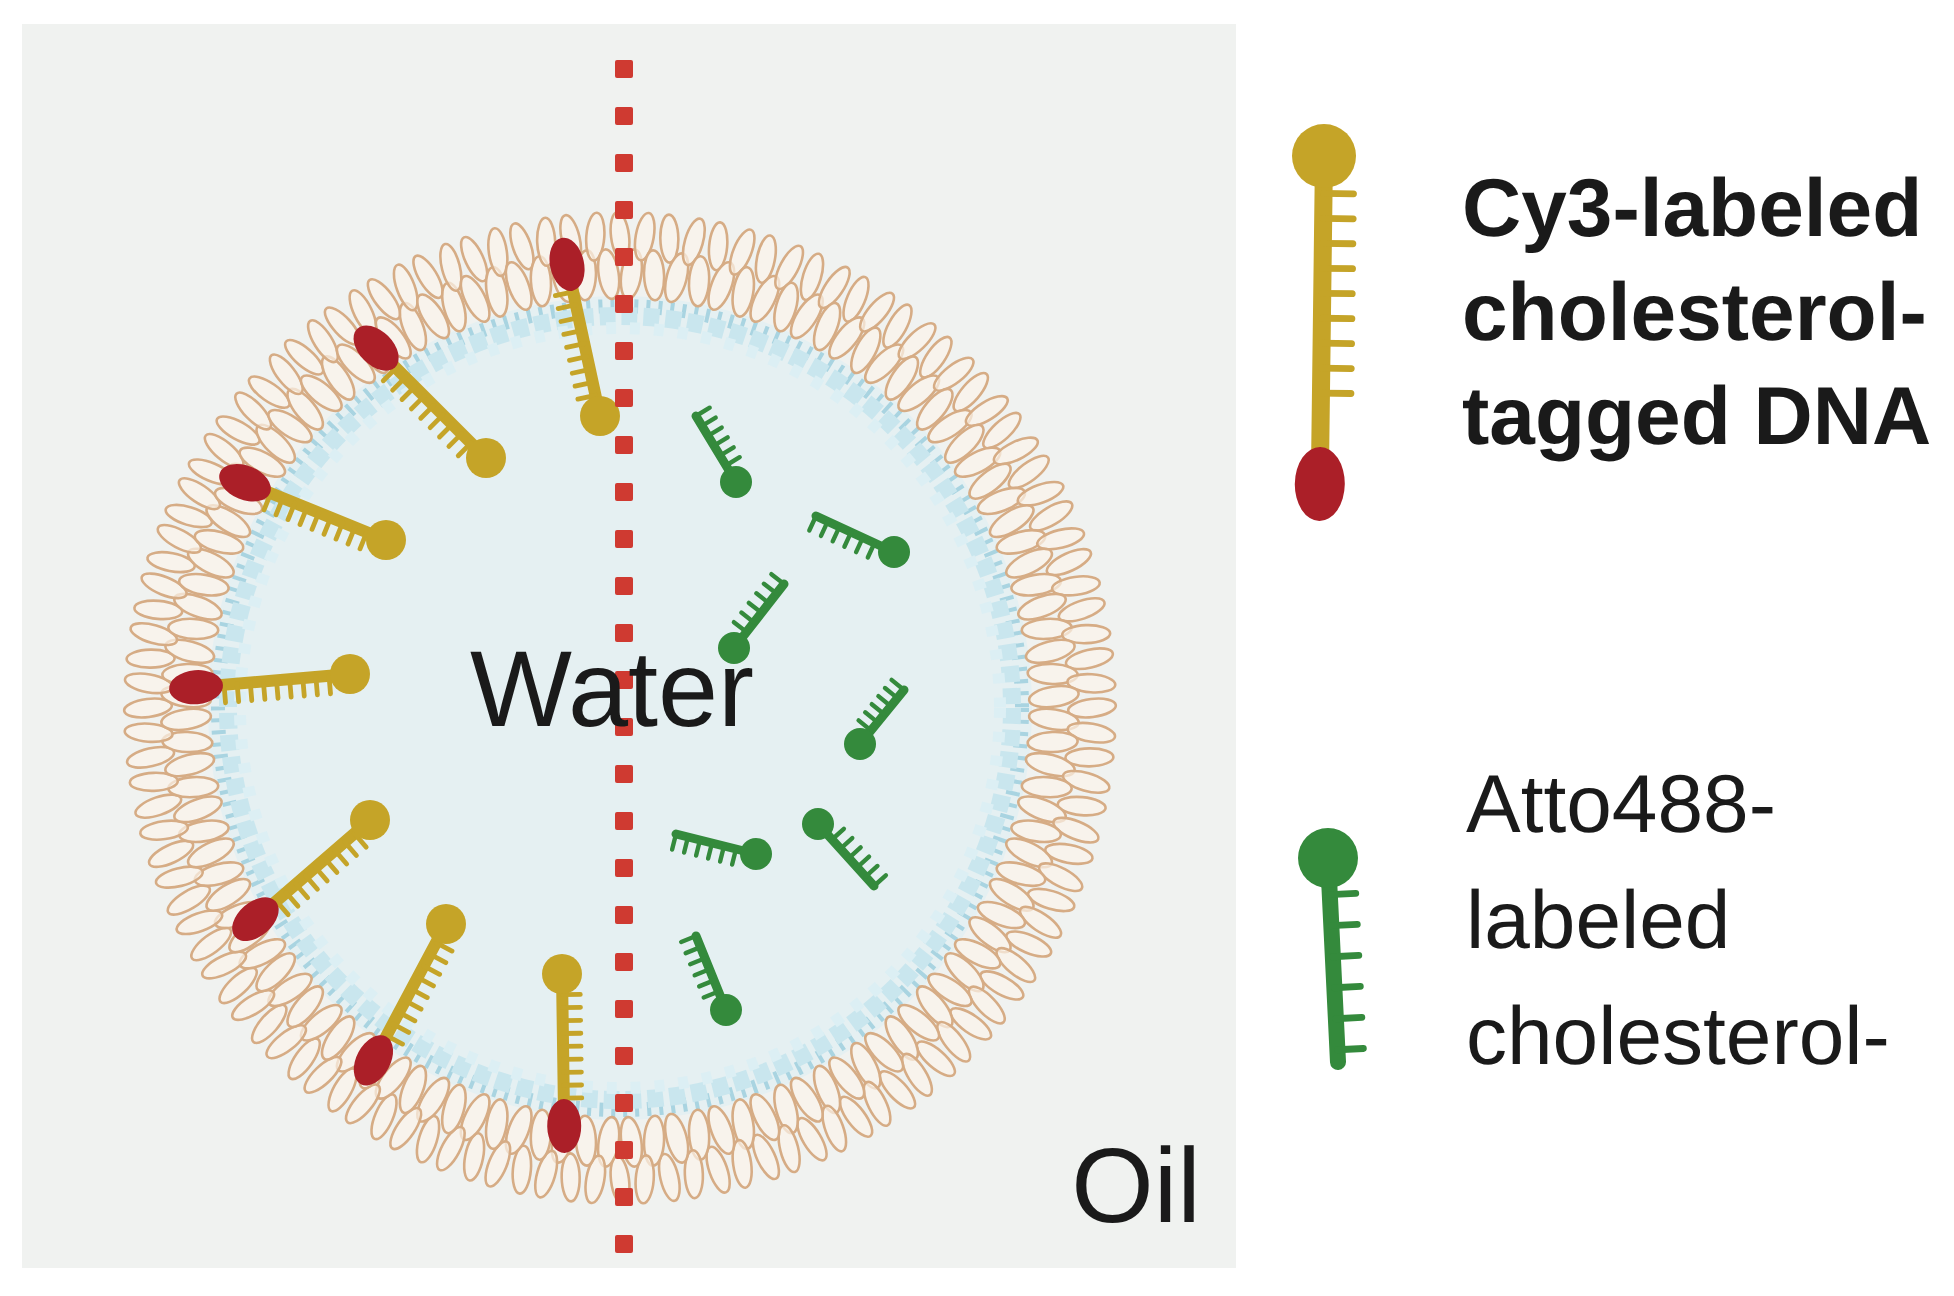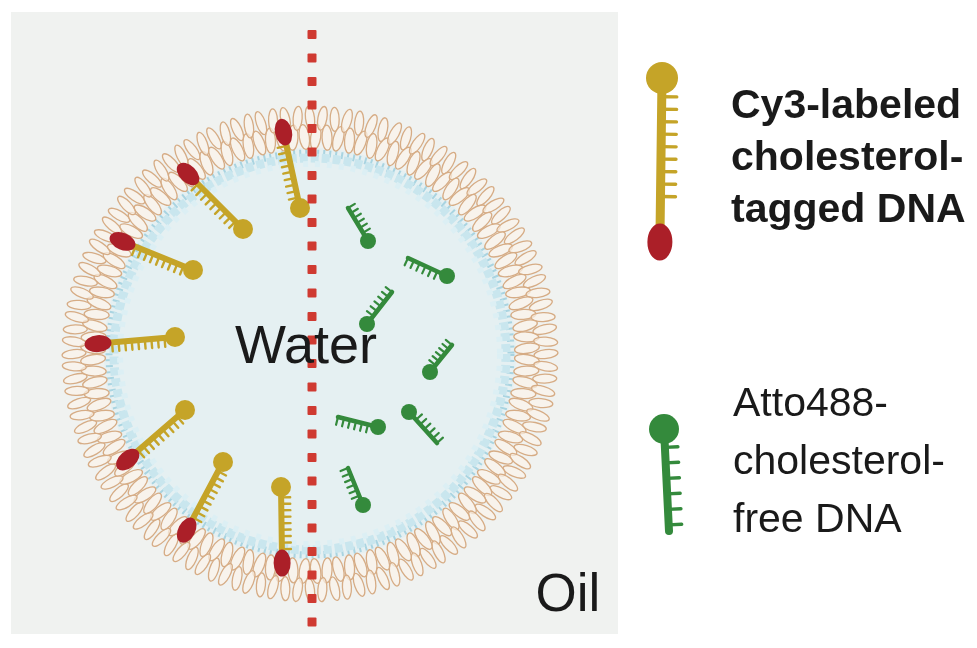--- a/index.html
+++ b/index.html
@@ -499,18 +499,18 @@
   </svg>
 
   <div class="legend">
     <div id="legend-cy3-text" class="legend-text">
       <div>Cy3-labeled</div>
       <div>cholesterol-</div>
       <div>tagged DNA</div>
     </div>
     <div id="legend-atto-text" class="legend-text">
       <div>Atto488-</div>
+      <div>labeled</div>
       <div>cholesterol-</div>
-      <div>free DNA</div>
     </div>
   </div>
 
 </div>
 
 </body></html>

